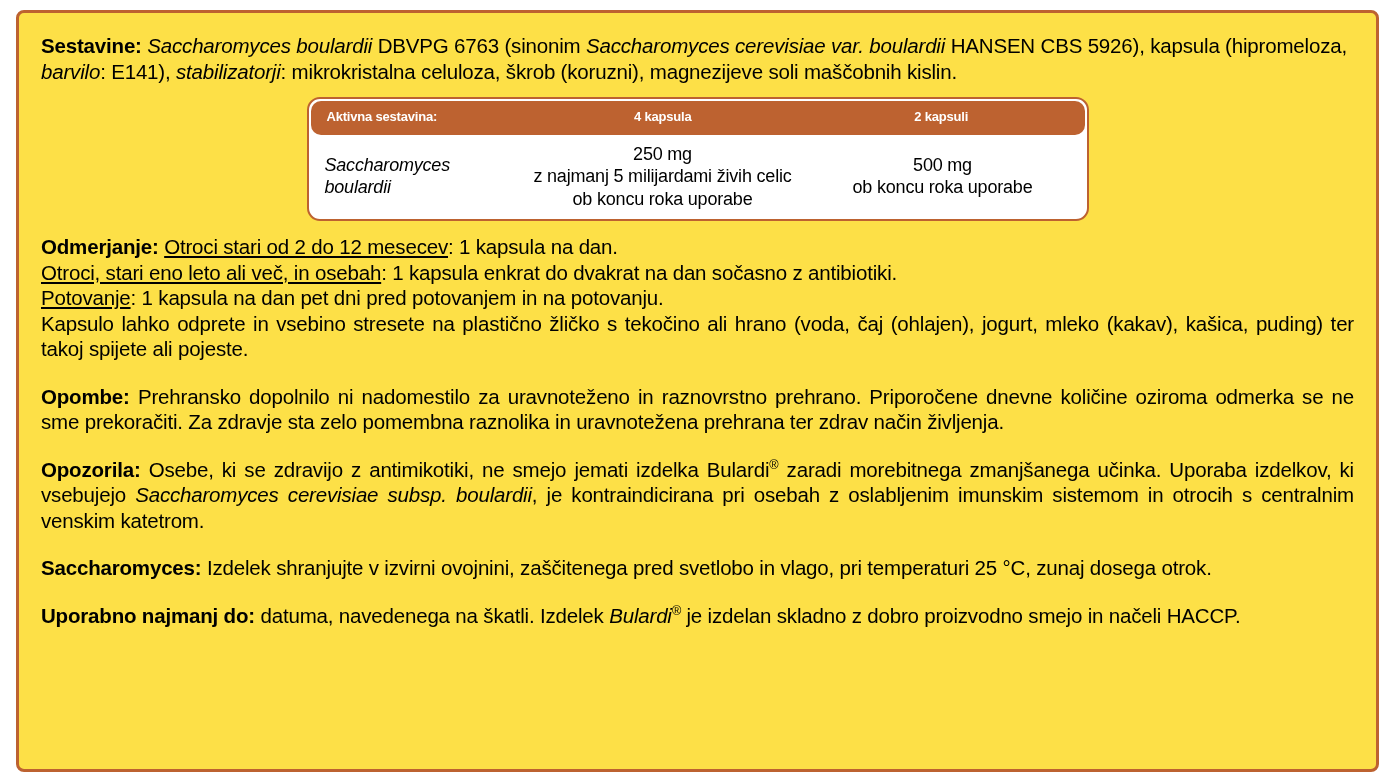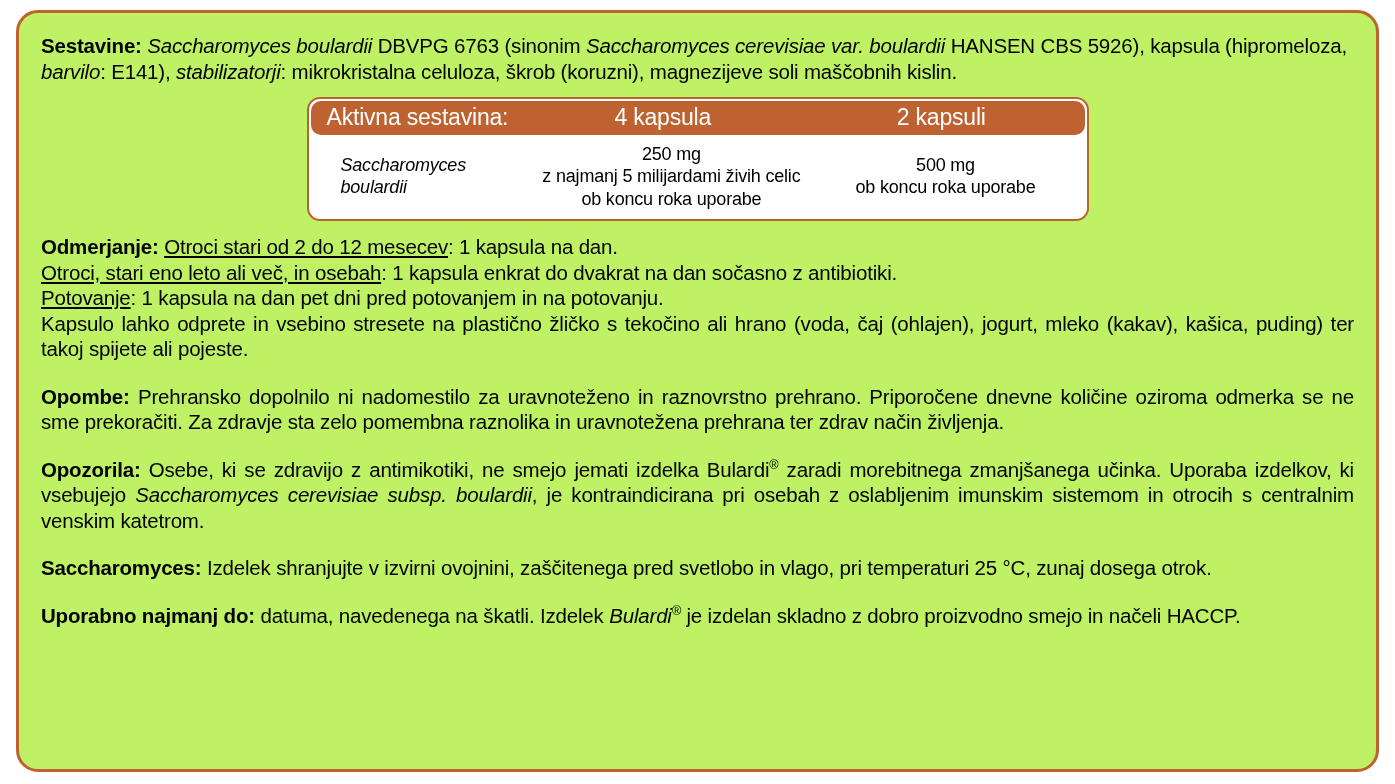--- a/index.html
+++ b/index.html
@@ -13,22 +13,22 @@
     overflow: hidden;
   }
 
   .leaflet-panel {
     position: absolute;
     left: 16px;
     top: 10px;
     width: 1363px;
     height: 762px;
     border: 3px solid var(--accent, #bd6230);
-    border-radius: 22px;
-    background: #bef264;
+    border-radius: 8px;
+    background: #fde047;
     padding: 20px 22px 0 22px;
   }
 
   .para {
     font-size: 20.5px;
     line-height: 25.5px;
     letter-spacing: -0.18px;
     margin: 0;
   }
   .para.justify { text-align: justify; text-align-last: left; }
@@ -53,31 +53,31 @@
     background: #fff;
   }
   .dose-thead {
     display: flex;
     background: var(--accent, #bd6230);
     border-radius: 10px;
     margin: 2px;
   }
   .dose-thead .th {
     color: #ffffff;
-    font-weight: normal;
-    font-size: 23px;
+    font-weight: bold;
+    font-size: 13px;
     line-height: 18.5px;
     padding: 7px 0 8px 0;
     letter-spacing: -0.2px;
   }
   .col-a { width: 218px; padding-left: 16px !important; text-align: left; }
   .col-b { width: 272px; text-align: center; }
   .col-c { width: 288px; text-align: center; }
 
-  .dose-tbody { display: flex; align-items: center; padding: 6px 0 9px 16px; justify-content: center; }
+  .dose-tbody { display: flex; align-items: center; padding: 6px 0 9px 0; justify-content: center; }
   .dose-tbody .td { font-size: 18px; line-height: 22.5px; letter-spacing: -0.2px; }
   .dose-tbody .col-a { font-style: italic; text-align: left; }
   .dose-tbody .col-b, .dose-tbody .col-c { text-align: center; }
   .cellline { display: block; white-space: nowrap; }
 </style>
 </head>
 <body>
 
 <div class="leaflet-panel">
 

